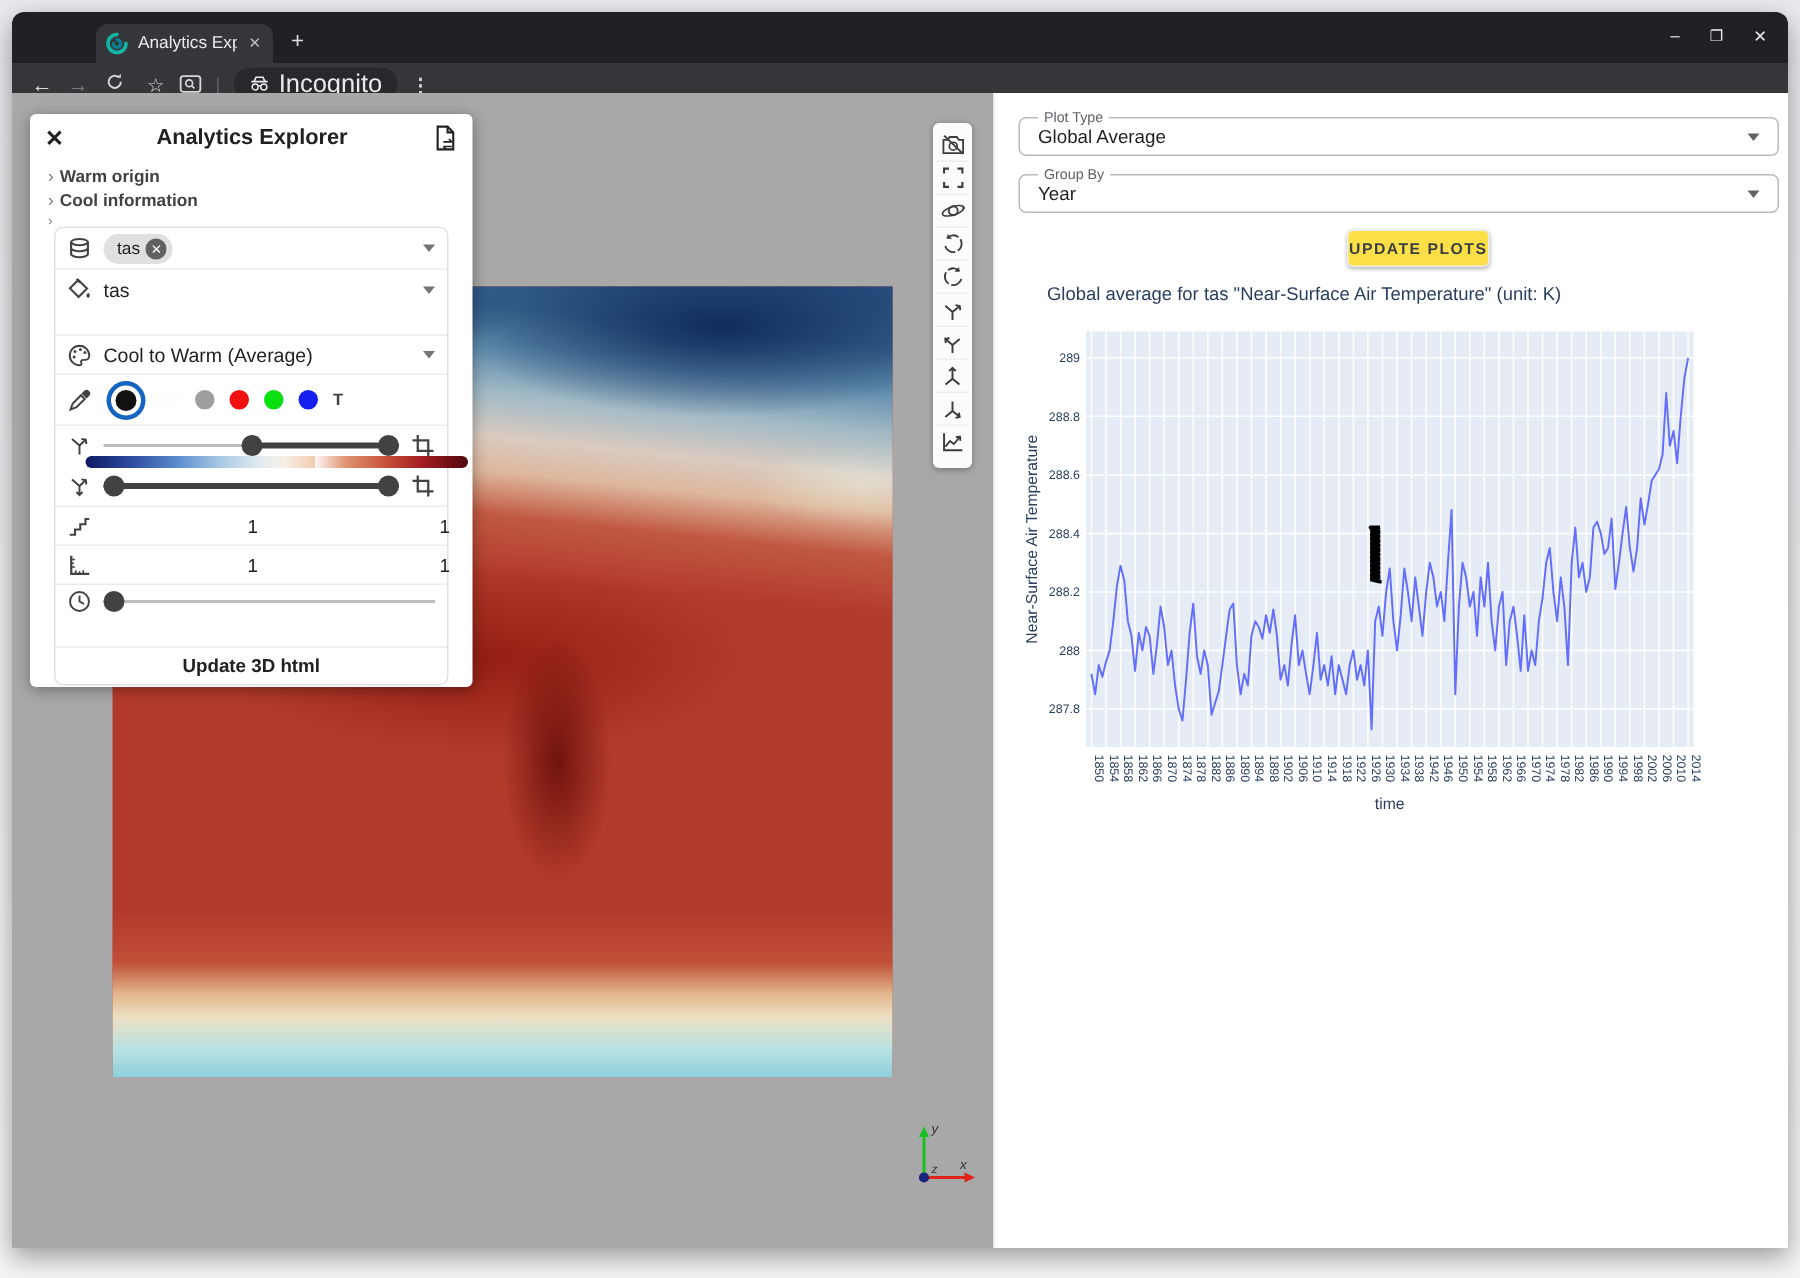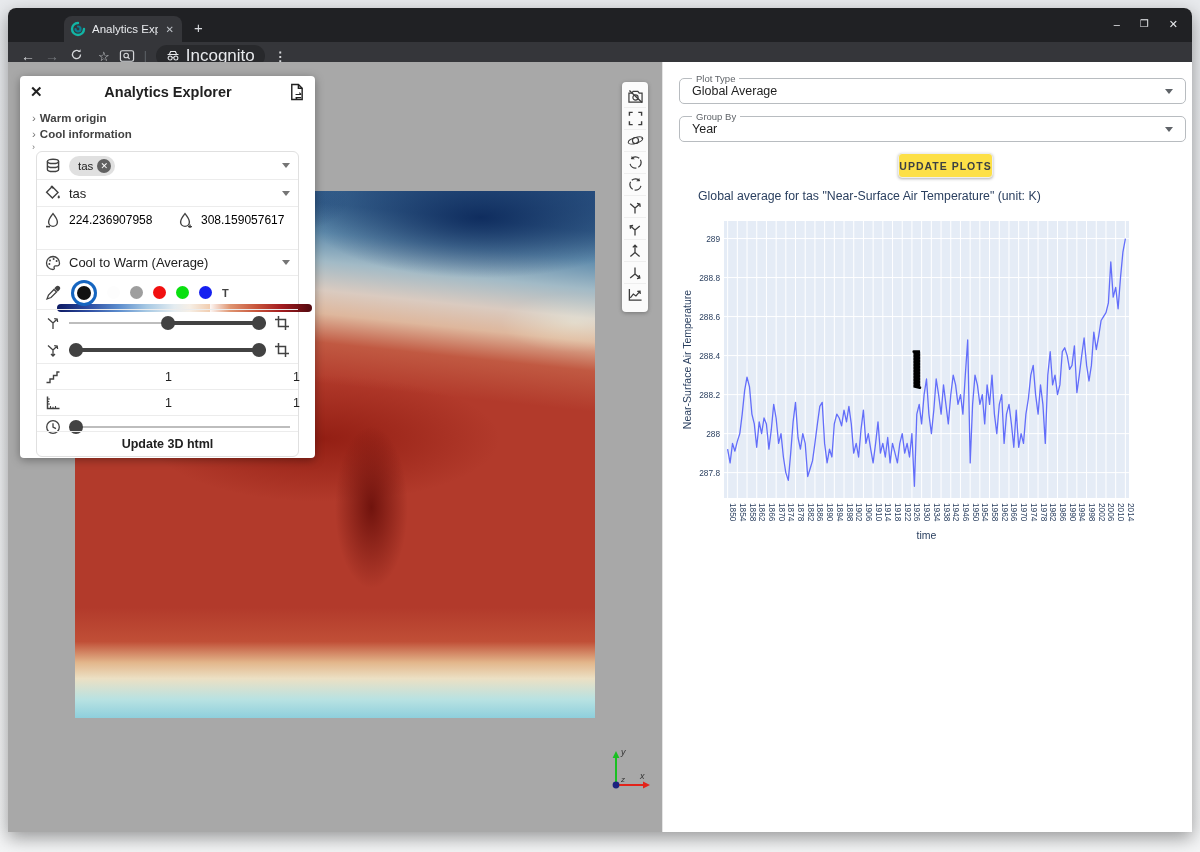--- a/index.html
+++ b/index.html
@@ -183,37 +183,20 @@
         <div class="row hr" style="height:27px">
           <svg class="icon16" viewBox="0 0 16 16">
             <path d="M7.2 1.6 L13 7.4 L7.4 13 L1.6 7.2 L6 2.8 z" fill="none" stroke="#424242" stroke-width="1.4"></path>
             <path d="M6 1 L8.5 3.5" stroke="#424242" stroke-width="1.4"></path>
             <path d="M14.2 10.4 c.9 1.3 .9 2.4 0 2.9 c-.9 .5 -1.8 -.4 -1.5 -1.6 c.2 -.7 1 -1.6 1.5 -1.3 z" fill="#424242"></path>
           </svg>
           <span>tas</span>
           <span class="caret"></span>
         </div>
 
-        <div class="row hr" style="height:26px">
-          <svg class="icon16" viewBox="0 0 16 16">
-            <path d="M8 1.6 C8 1.6 3.6 7 3.6 10 a4.4 4.4 0 0 0 8.8 0 C12.4 7 8 1.6 8 1.6 z" fill="none" stroke="#424242" stroke-width="1.4"></path>
-            <path d="M1 14.6 h4" stroke="#424242" stroke-width="1.6"></path>
-          </svg>
-          <input class="minmax" style="border: none; width: 88px; font-family: inherit;" value="224.236907958">
-          <svg class="icon16" style="margin-left:12px" viewBox="0 0 16 16">
-            <path d="M8 1.6 C8 1.6 3.6 7 3.6 10 a4.4 4.4 0 0 0 8.8 0 C12.4 7 8 1.6 8 1.6 z" fill="none" stroke="#424242" stroke-width="1.4"></path>
-            <path d="M11 14.6 h4 m-2 -2 v4" stroke="#424242" stroke-width="1.4"></path>
-          </svg>
-          <input class="minmax" style="border: none; width: 86px; font-family: inherit;" value="308.159057617">
-          <svg width="19" height="19" viewBox="0 0 20 20" style="margin-left:auto">
-            <circle cx="10" cy="10" r="8.6" fill="none" stroke="#424242" stroke-width="1.3"></circle>
-            <path d="M8.6 5.5 v9 M11.4 5.5 v9" stroke="#424242" stroke-width="1.3"></path>
-            <path d="M6.5 10 h-4 m1.5 -1.8 L2.2 10 l1.8 1.8 M13.5 10 h4 m-1.5 -1.8 L17.8 10 l-1.8 1.8" fill="none" stroke="#424242" stroke-width="1.2"></path>
-          </svg>
-        </div>
         <div class="gradbar"></div>
 
         <div class="row" style="height:26px;margin-top:17px;border-top:1px solid #ececec">
           <svg class="icon16" viewBox="0 0 16 16">
             <path d="M8 1.5 a6.5 6.5 0 1 0 0 13 c1.2 0 1.6 -.8 1.2 -1.6 c-.5 -1 .1 -2 1.3 -2 h1.6 a2.4 2.4 0 0 0 2.4 -2.6 A6.6 6.6 0 0 0 8 1.5 z" fill="none" stroke="#424242" stroke-width="1.3"></path>
             <circle cx="5" cy="5.4" r="1" fill="#424242"></circle>
                 <circle cx="8.6" cy="4" r="1" fill="#424242"></circle>
                 <circle cx="11.6" cy="6" r="1" fill="#424242"></circle>
                 <circle cx="4.4" cy="9" r="1" fill="#424242"></circle>
           </svg>

